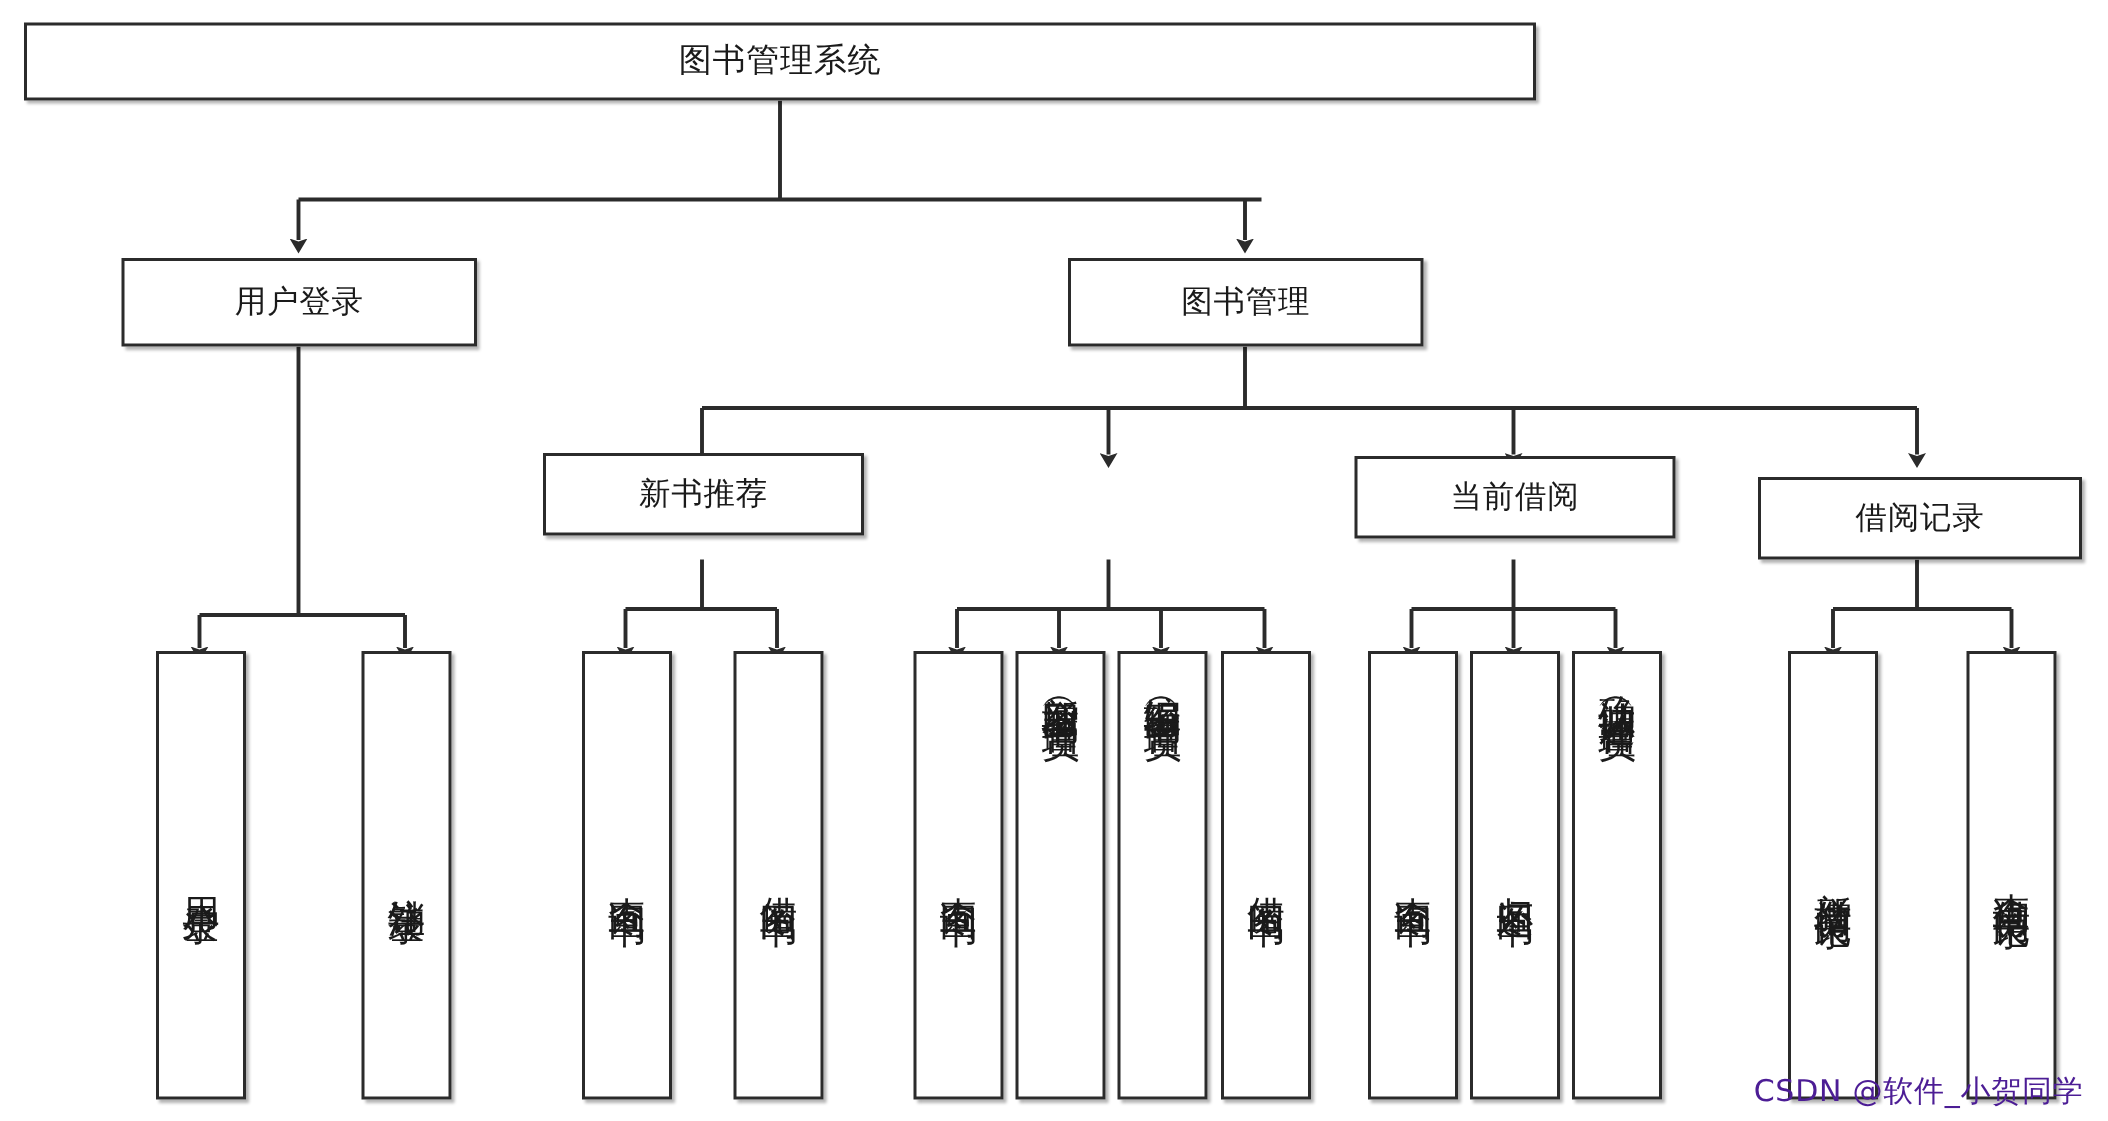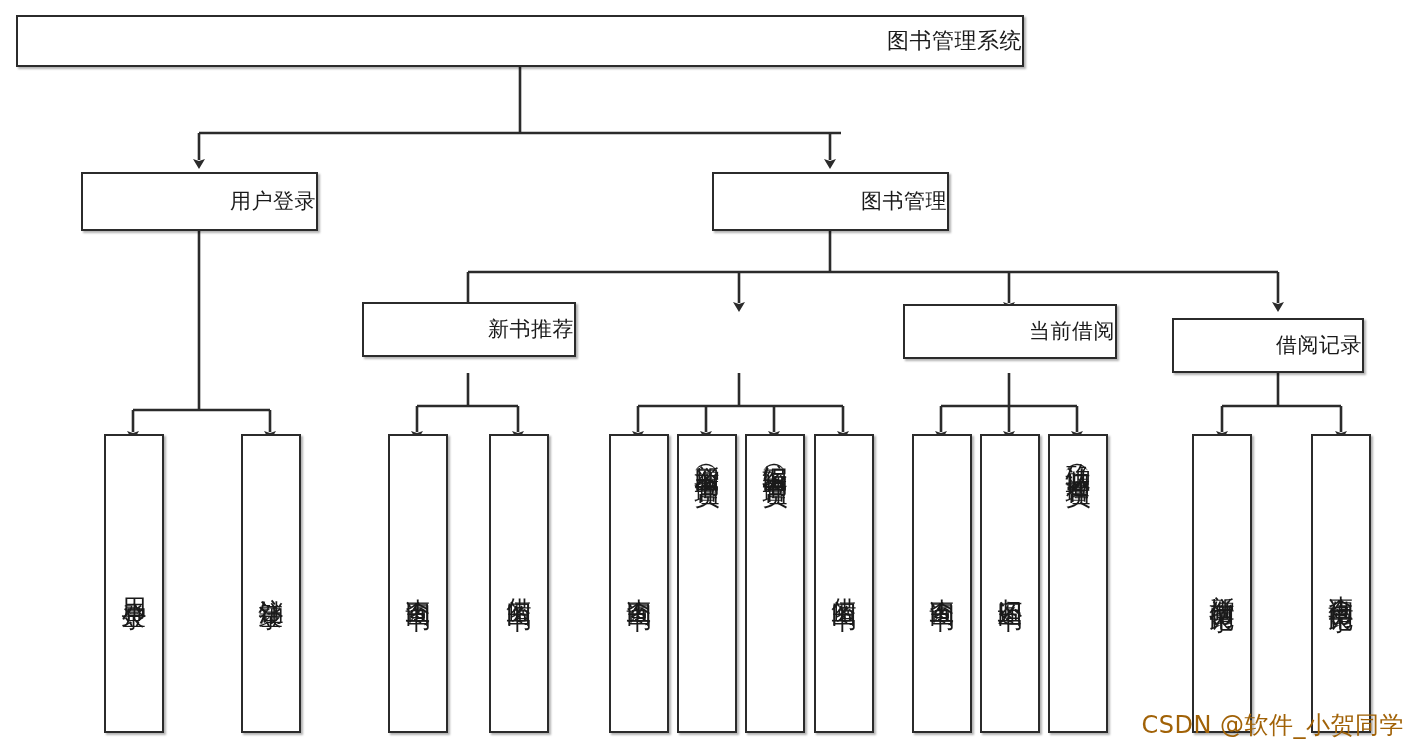--- a/index.html
+++ b/index.html
@@ -27,21 +27,21 @@
     pointer-events: none;
   }
   .node {
     position: absolute;
     box-sizing: border-box;
     background: #ffffff;
     border: 2px solid #2b2b2b;
     box-shadow: 2px 2px 2px rgba(0,0,0,0.30);
     display: flex;
     align-items: center;
-    justify-content: flex-end;
+    justify-content: center;
     color: #1a1a1a;
     z-index: 2;
   }
   .node .label {
     display: block;
     line-height: 1.18;
     letter-spacing: 0.5px;
     white-space: nowrap;
   }
   
@@ -68,24 +68,24 @@
     text-align: center;
   }
   .node.vert.top-align {
     align-items: flex-start;
   }
   .node.vert.top-align .label {
     margin-top: 2px;
   }
   #watermark {
     position: absolute;
-    right: 1px;
+    right: 16px;
     bottom: 6px;
-    font-size: 24px;
-    color: #a16207;
+    font-size: 20px;
+    color: #4c1d95;
     letter-spacing: 0.5px;
     z-index: 5;
     white-space: nowrap;
   }
 </style>
 </head>
 <body>
 
 <div id="diagram-root">
 
@@ -150,21 +150,21 @@
   <div class="node horiz" style="left:712px; top:172px; width:237px; height:59px;">
     <span class="label">图书管理</span>
   </div>
 
   <div class="node horiz" style="left:362px; top:302px; width:214px; height:55px;">
     <span class="label">新书推荐</span>
   </div>
   <div class="node horiz" style="left:903px; top:304px; width:214px; height:55px;">
     <span class="label">当前借阅</span>
   </div>
-  <div class="node horiz" style="left:1172px; top:318px; width:192px; height:55px;">
+  <div class="node horiz" style="left:1172px; top:318px; width:216px; height:55px;">
     <span class="label">借阅记录</span>
   </div>
 
   <div class="node vert" style="left:104px; top:434px; width:60px; height:299px;">
     <span class="label">用户登录</span>
   </div>
   <div class="node vert" style="left:241px; top:434px; width:60px; height:299px;">
     <span class="label">注销登录</span>
   </div>
 

